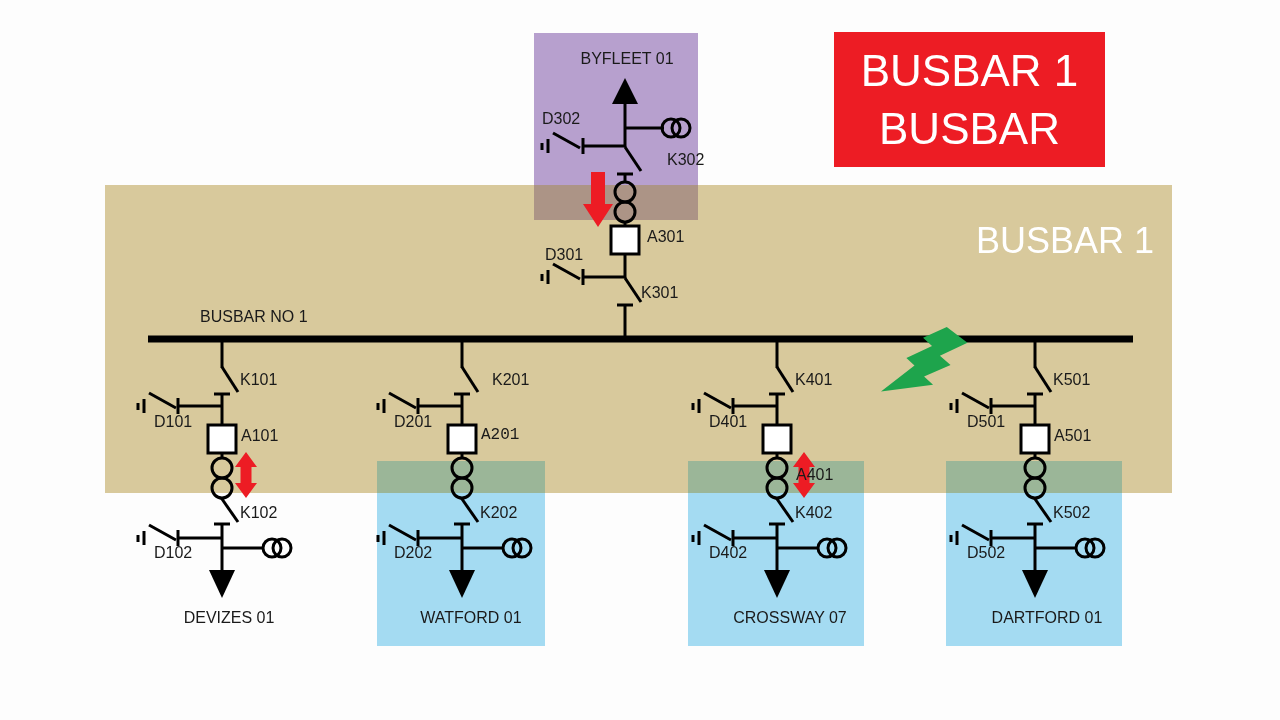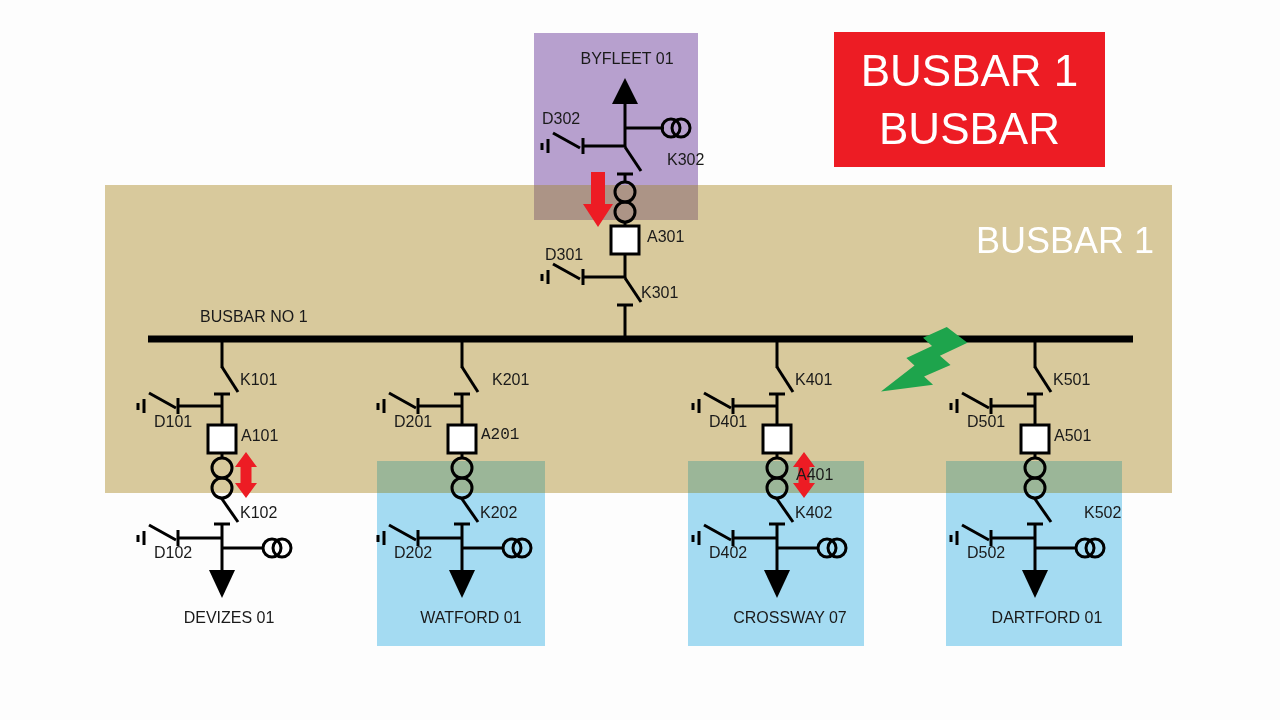--- a/index.html
+++ b/index.html
@@ -159,17 +159,17 @@
   <span class="label" style="left:795px; top:371px;">K401</span>
   <span class="label" style="left:709px; top:413px;">D401</span>
   <span class="label" style="left:796px; top:427px;margin-top:39px;">A401</span>
   <span class="label" style="left:795px; top:504px;">K402</span>
   <span class="label" style="left:709px; top:544px;">D402</span>
   <span class="label center" style="left:790px; top:609px;">CROSSWAY 07</span>
 
   <span class="label" style="left:1053px; top:371px;">K501</span>
   <span class="label" style="left:967px; top:413px;">D501</span>
   <span class="label" style="left:1054px; top:427px;">A501</span>
-  <span class="label" style="left:1084px; top:504px;">K502</span>
+  <span class="label" style="left:1053px; top:504px;">K502</span>
   <span class="label" style="left:967px; top:544px;">D502</span>
   <span class="label center" style="left:1047px; top:609px;">DARTFORD 01</span>
 
 </div>
 
 </body></html>

